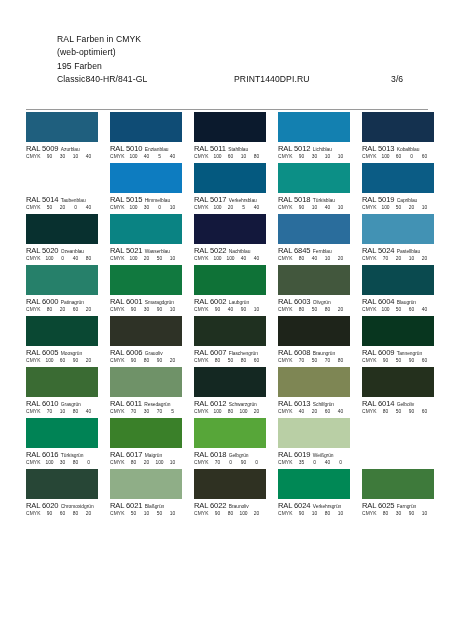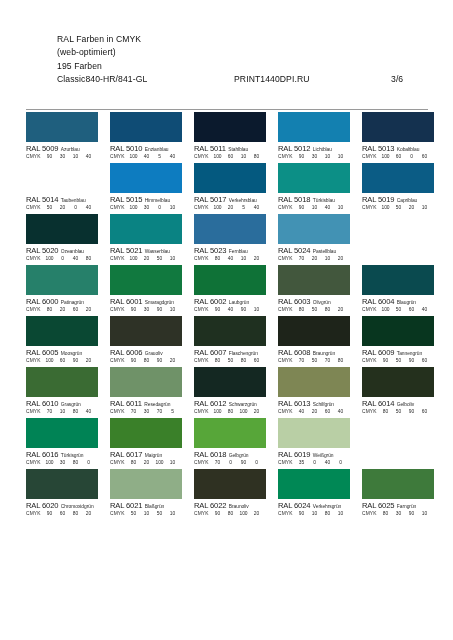--- a/index.html
+++ b/index.html
@@ -351,24 +351,42 @@
               <span class="cmyk-vals">
                 <span>100</span>
                 <span>20</span>
                 <span>50</span>
                 <span>10</span>
               </span>
             </div>
           </div>
         </div>
         <div class="cell">
+          <div class="swatch" style="background: rgb(19, 24, 60);"></div>
+          <div class="info">
+            <div class="name-line">
+              <span class="ral-code">RAL 5022</span>
+              <span class="ral-name">Nachtblau</span>
+            </div>
+            <div class="cmyk-line">
+              <span class="cmyk-label">CMYK</span>
+              <span class="cmyk-vals">
+                <span>100</span>
+                <span>100</span>
+                <span>40</span>
+                <span>40</span>
+              </span>
+            </div>
+          </div>
+        </div>
+        <div class="cell">
           <div class="swatch" style="background: rgb(42, 109, 156);"></div>
           <div class="info">
             <div class="name-line">
-              <span class="ral-code">RAL 5023</span>
+              <span class="ral-code">RAL 6845</span>
               <span class="ral-name">Fernblau</span>
             </div>
             <div class="cmyk-line">
               <span class="cmyk-label">CMYK</span>
               <span class="cmyk-vals">
                 <span>80</span>
                 <span>40</span>
                 <span>10</span>
                 <span>20</span>
               </span>

